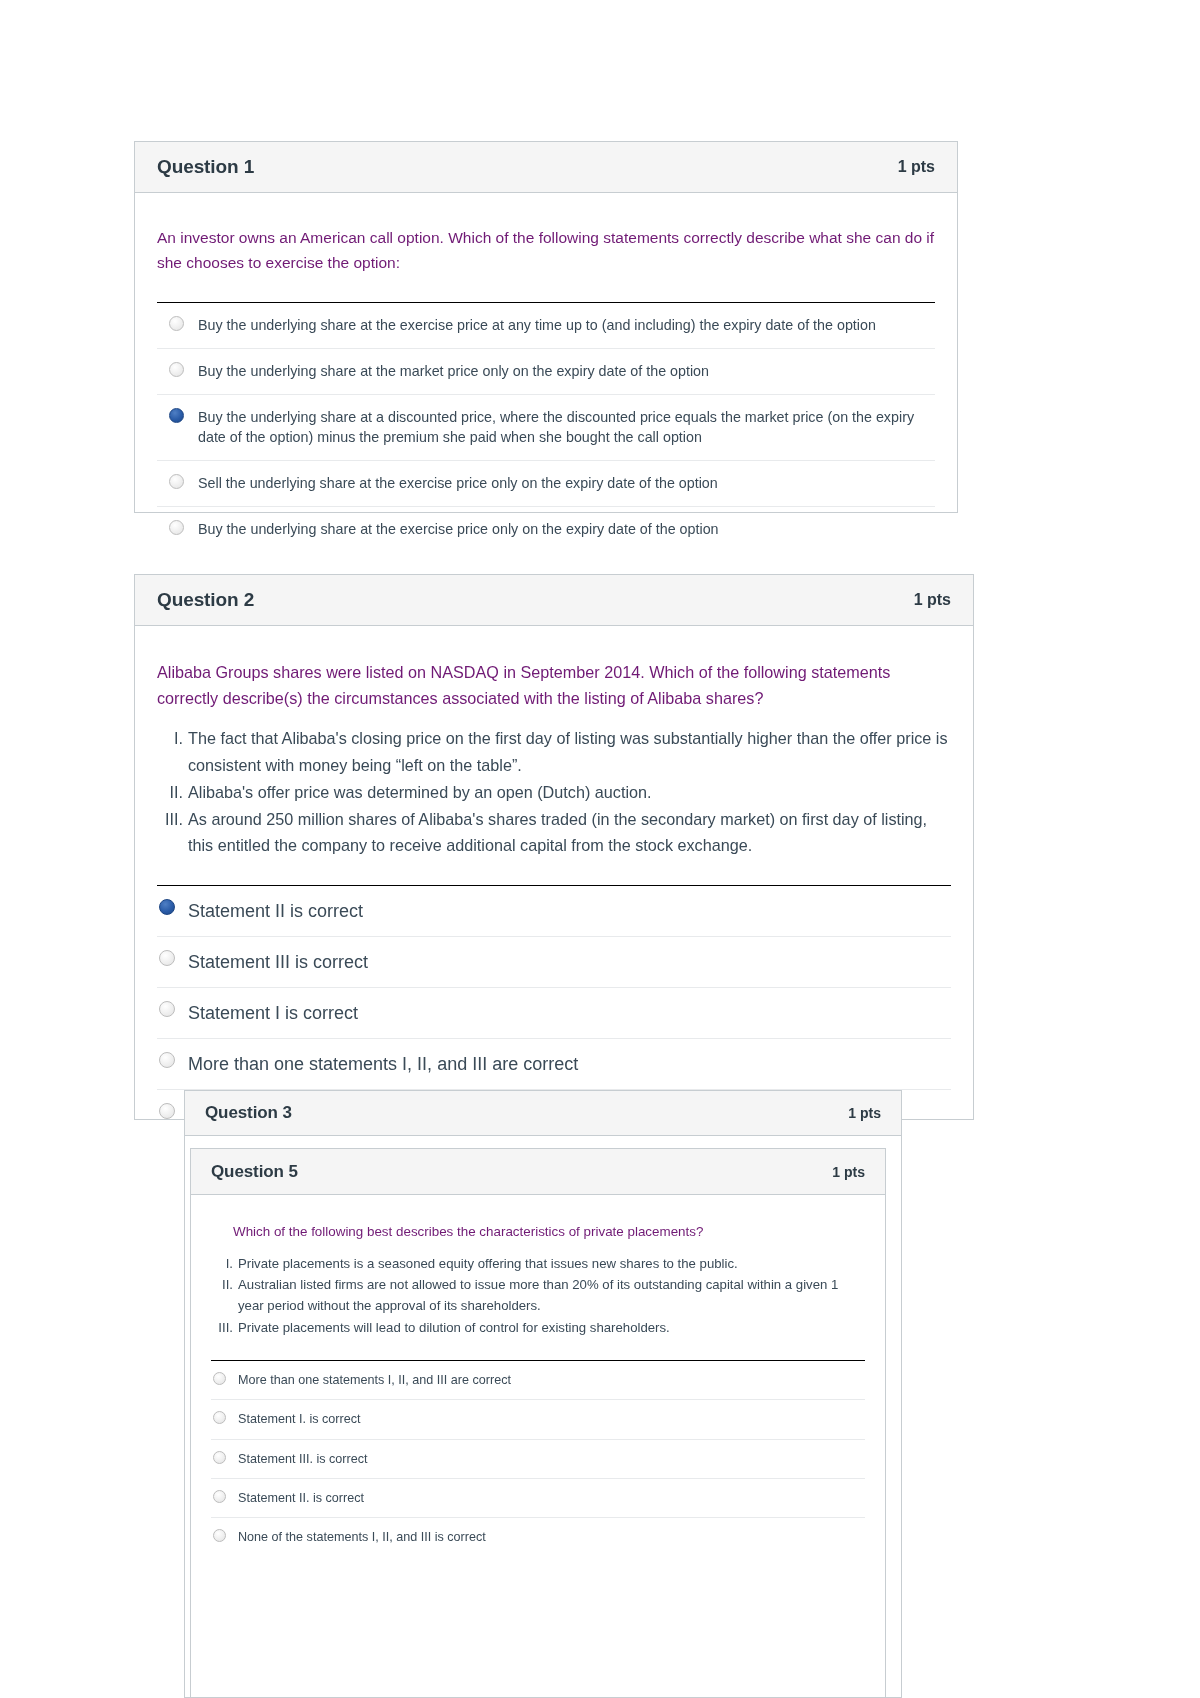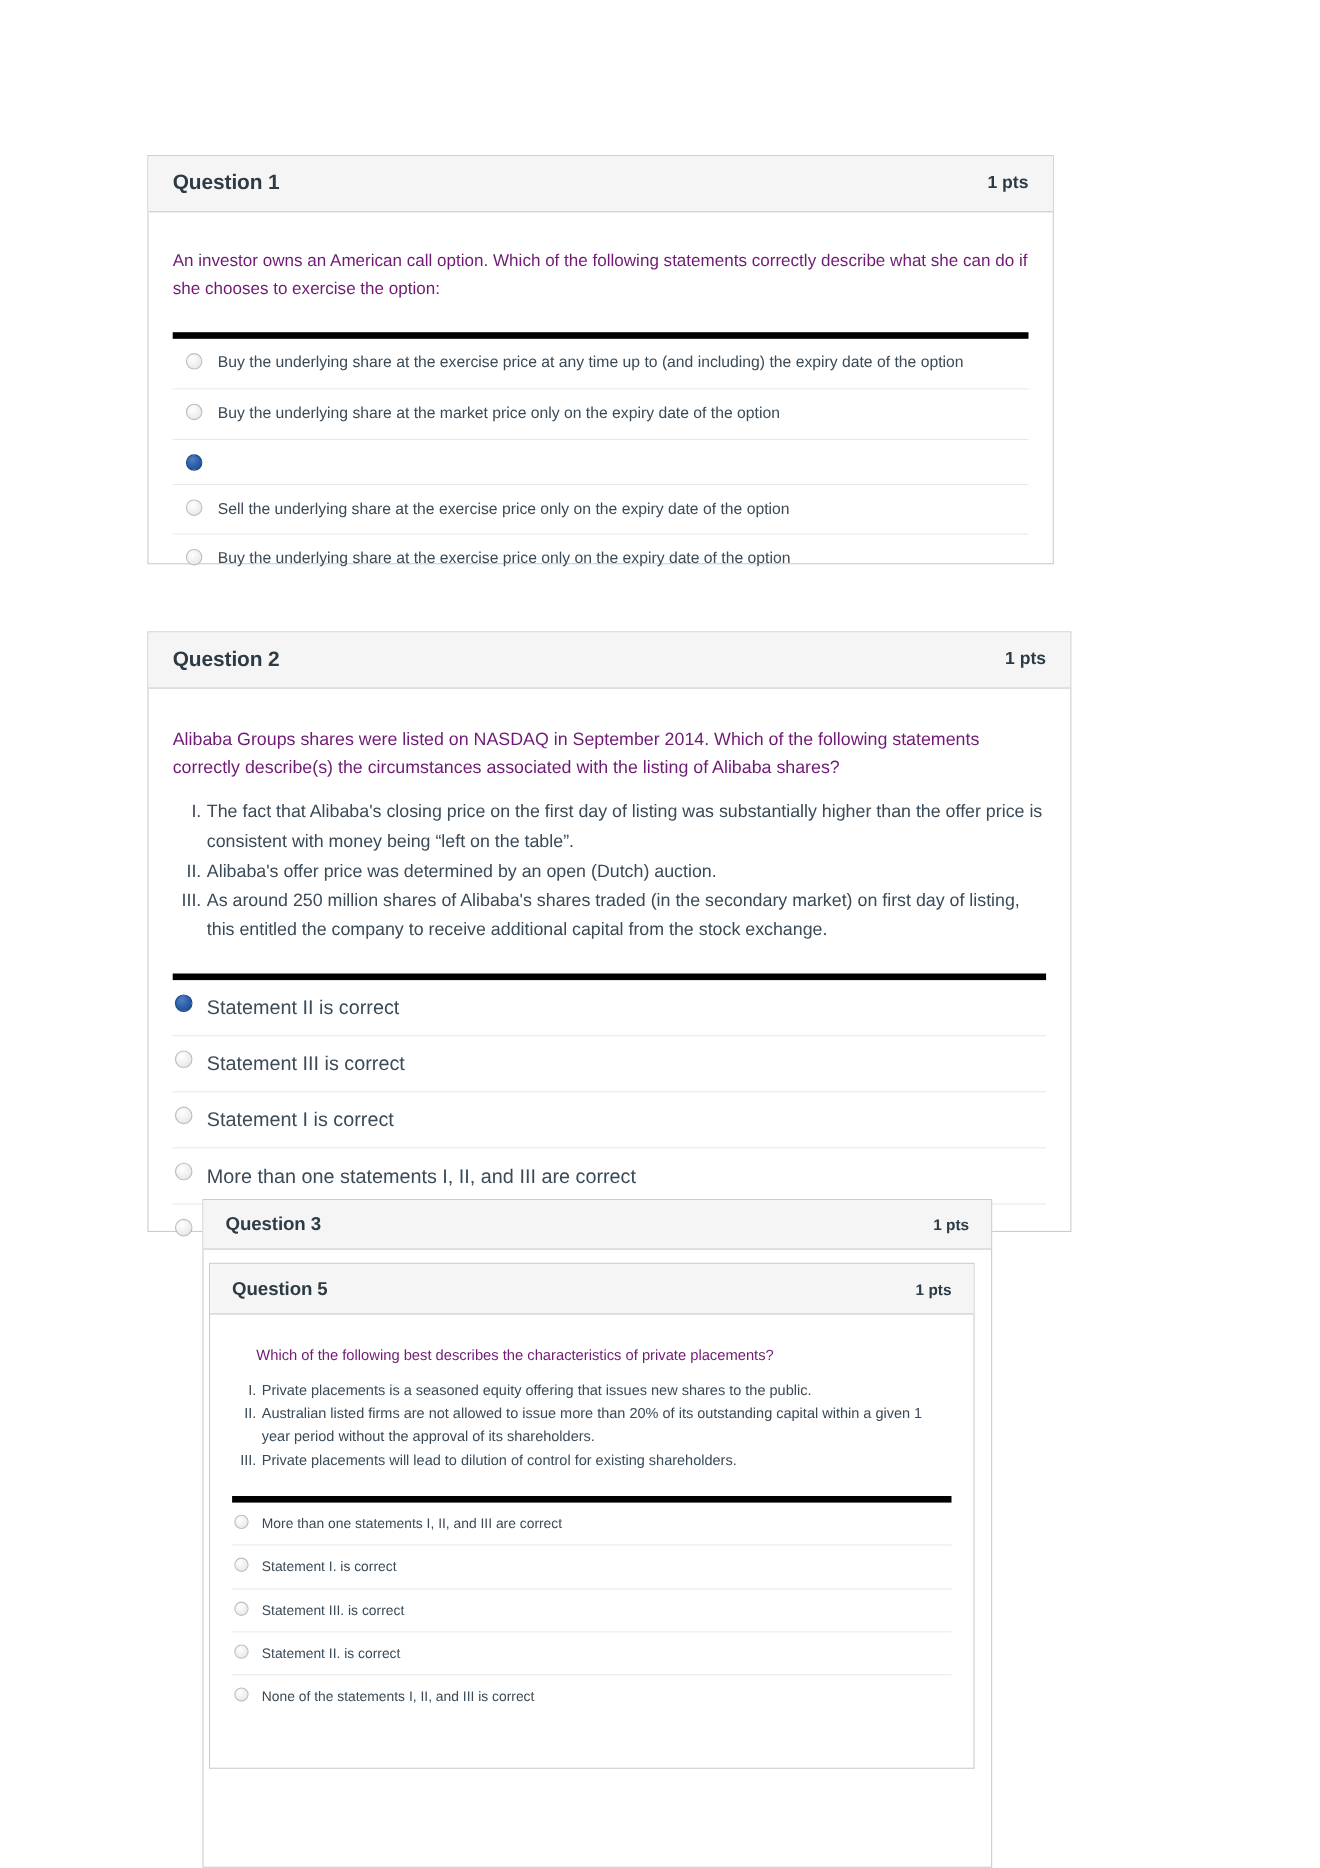--- a/index.html
+++ b/index.html
@@ -76,21 +76,21 @@
     padding: 0;
     list-style: none;
   }
   .answer {
     display: flex;
     align-items: flex-start;
     border-top: 1px solid #e8eaec;
     box-sizing: border-box;
   }
   .answer:first-child {
-    border-top: 6px solid #000000;
+    border-top: 1px solid #000000;
   }
 
   .radio {
     flex: 0 0 auto;
     border-radius: 50%;
     background: radial-gradient(circle at 38% 32%, #ffffff 0%, #f2f2f2 45%, #e2e2e2 100%);
     border: 1px solid #bdbdbd;
     box-sizing: border-box;
   }
   .radio.selected {
@@ -132,21 +132,21 @@
   #card-q2 .answer-text { font-size: 18px; }
 
   
   #card-q3 { left: 184px; top: 1090px; width: 718px; height: 608px; }
   #card-q3 .q-header { height: 45px; padding: 0 20px; }
   #card-q3 .q-title { font-size: 17px; }
   #card-q3 .q-points { font-size: 14px; }
   #card-q3 .q-body { padding: 14px 14px 0 14px; }
 
   
-  #card-q5 { left: 190px; top: 1148px; width: 696px; height: 460px; }
+  #card-q5 { left: 190px; top: 1148px; width: 696px; height: 550px; }
   #card-q5 .q-header { height: 46px; padding: 0 20px; }
   #card-q5 .q-title { font-size: 17px; }
   #card-q5 .q-points { font-size: 14px; }
   #card-q5 .q-body { padding: 26px 20px 0 20px; }
   #card-q5 .q-text { font-size: 13.4px; margin-left: 22px; }
   #card-q5 .roman-list { margin-top: 10px; font-size: 13.2px; }
   #card-q5 .roman-num { width: 22px; }
   #card-q5 .answers { margin-top: 22px; }
   #card-q5 .answer { padding: 10px 8px 10px 2px; }
   #card-q5 .radio { width: 13px; height: 13px; margin-right: 12px; margin-top: 1px; }
@@ -166,20 +166,21 @@
       <li class="answer">
         <span class="radio"></span>
         <span class="answer-text">Buy the underlying share at the exercise price at any time up to (and including) the expiry date of the option</span>
       </li>
       <li class="answer">
         <span class="radio"></span>
         <span class="answer-text">Buy the underlying share at the market price only on the expiry date of the option</span>
       </li>
       <li class="answer">
         <span class="radio selected"></span>
+        <span class="answer-text">Buy the underlying share at a discounted price, where the discounted price equals the market price (on the expiry date of the option) minus the premium she paid when she bought the call option</span>
       </li>
       <li class="answer">
         <span class="radio"></span>
         <span class="answer-text">Sell the underlying share at the exercise price only on the expiry date of the option</span>
       </li>
       <li class="answer">
         <span class="radio"></span>
         <span class="answer-text">Buy the underlying share at the exercise price only on the expiry date of the option</span>
       </li>
     </ul>

